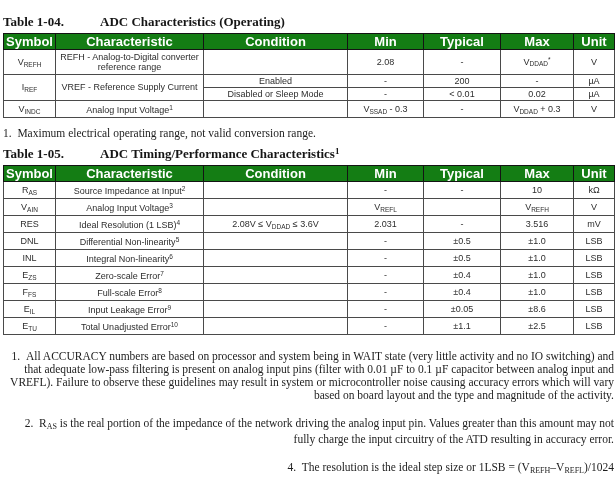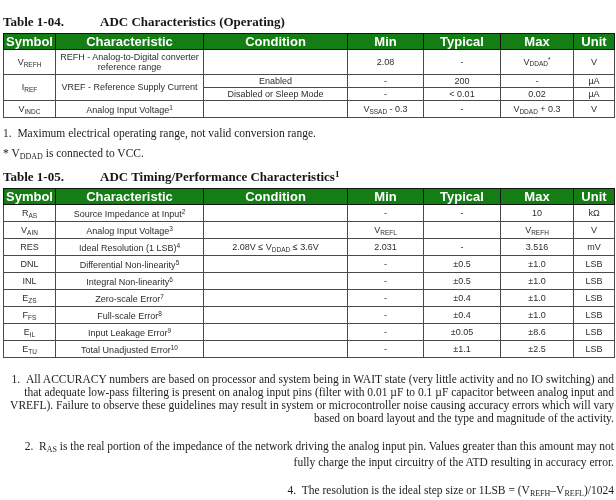--- a/index.html
+++ b/index.html
@@ -118,21 +118,20 @@
         <td>V<sub>SSAD</sub> - 0.3</td>
         <td>-</td>
         <td>V<sub>DDAD</sub> + 0.3</td>
         <td>V</td>
       </tr>
     </tbody>
   </table>
 
   <div class="fn-block">
     <div class="fn">1.&nbsp;&nbsp;Maximum electrical operating range, not valid conversion range.</div>
-    <div class="fn">* V<sub>DDAD</sub> is connected to VCC.</div>
   </div>
 
   <div class="tbl-title title2">
     <span class="title-label">Table 1-05.</span><span>ADC Timing/Performance Characteristics<sup>1</sup></span>
   </div>
 
   <table class="spec">
     <colgroup>
       <col style="width:52px">
         <col style="width:148px">

